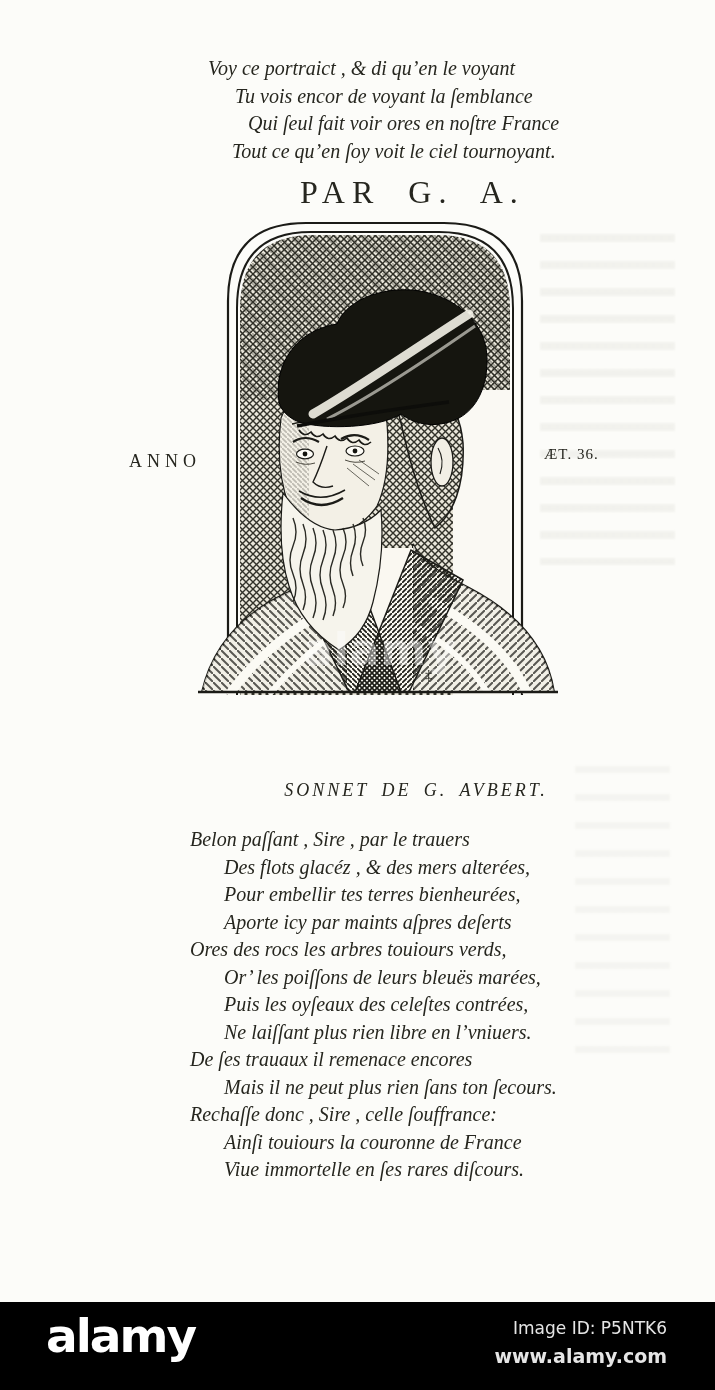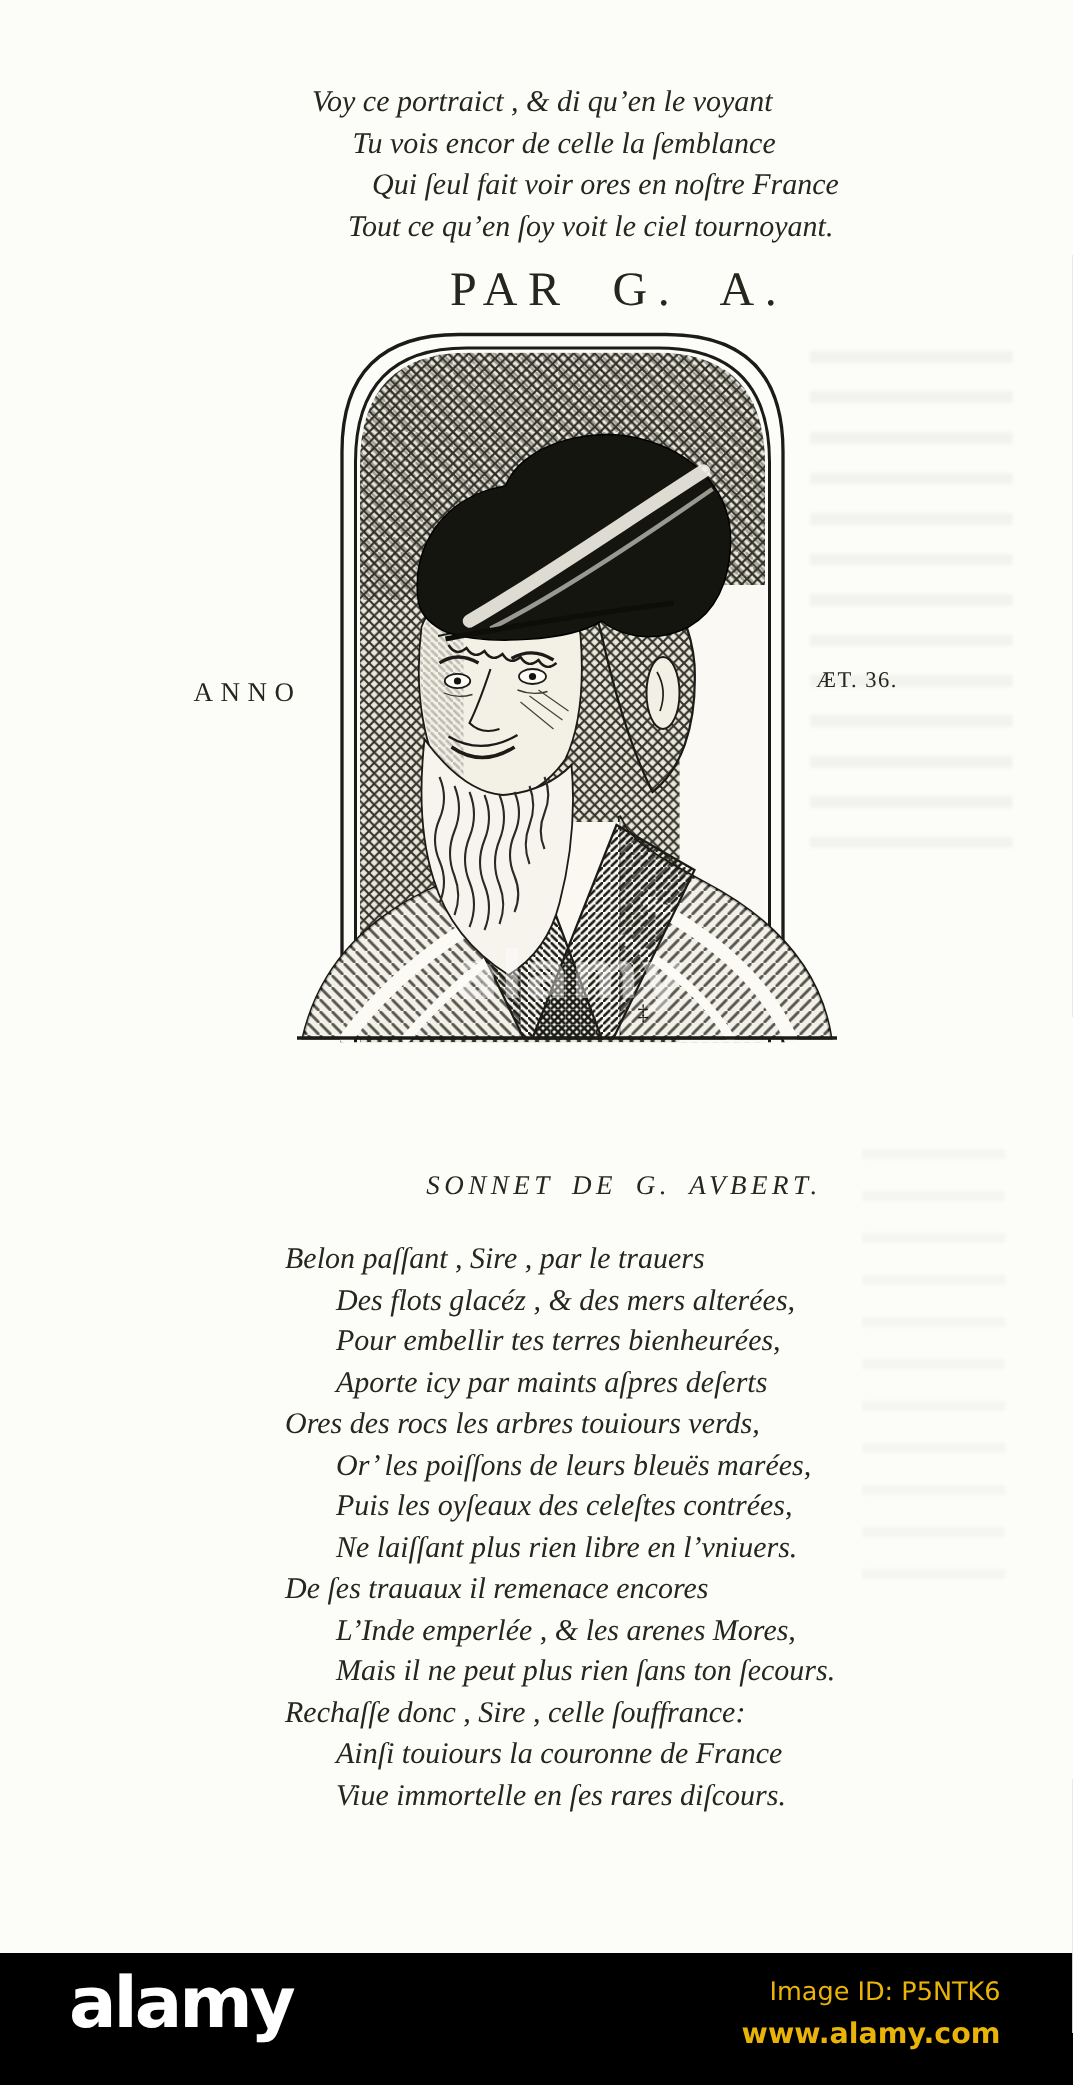--- a/index.html
+++ b/index.html
@@ -20,36 +20,36 @@
   .sonnet .indent{margin-left:34px;}
   .portrait{position:absolute;left:197px;top:218px;width:363px;height:477px;}
   .ghost{position:absolute;pointer-events:none;filter:blur(1.2px);}
   .g1{left:540px;top:215px;width:135px;height:350px;
       background:repeating-linear-gradient(180deg,transparent 0 19px,rgba(110,110,95,.07) 19px 27px);}
   .g2{left:575px;top:745px;width:95px;height:320px;
       background:repeating-linear-gradient(180deg,transparent 0 21px,rgba(110,110,95,.05) 21px 28px);}
   .footer{position:absolute;left:0;top:1302px;width:715px;height:88px;background:#000;}
   .logo{position:absolute;left:46px;top:8px;font-family:"DejaVu Sans","Liberation Sans",sans-serif;
         font-weight:bold;font-size:47px;color:#fff;letter-spacing:-2px;line-height:1.1;}
-  .fright{position:absolute;right:48px;top:16px;text-align:right;color:#eab308;
+  .fright{position:absolute;right:48px;top:16px;text-align:right;color:#e5e5e5;
         font-family:"DejaVu Sans","Liberation Sans",sans-serif;}
   .fid{font-size:17px;font-weight:normal;}
   .furl{font-size:19px;font-weight:bold;margin-top:7px;}
 </style>
 </head>
 <body>
 
 <div class="page">
 
   <div class="ghost g1"></div>
   <div class="ghost g2"></div>
 
   <div class="q">
     <div class="ln mi0">Voy ce portraict , &amp; di qu’en le voyant</div>
-    <div class="ln mi1">Tu vois encor de celle la ſemblance</div>
+    <div class="ln mi1">Tu vois encor de voyant la ſemblance</div>
     <div class="ln mi2">Qui ſeul fait voir ores en noſtre France</div>
     <div class="ln mi3">Tout ce qu’en ſoy voit le ciel tournoyant.</div>
   </div>
   <div class="par">PAR G. A.</div>
 
   <div class="anno">ANNO</div>
   <div class="aet">ÆT. 36.</div>
 
   <svg class="portrait" viewBox="0 0 363 477" xmlns="http://www.w3.org/2000/svg">
     <defs>
@@ -156,21 +156,20 @@
   <div class="sonnet">
     <div class="ln">Belon paſſant , Sire , par le trauers</div>
     <div class="ln indent">Des flots glacéz , &amp; des mers alterées,</div>
     <div class="ln indent">Pour embellir tes terres bienheurées,</div>
     <div class="ln indent">Aporte icy par maints aſpres deſerts</div>
     <div class="ln">Ores des rocs les arbres touiours verds,</div>
     <div class="ln indent">Or’ les poiſſons de leurs bleuës marées,</div>
     <div class="ln indent">Puis les oyſeaux des celeſtes contrées,</div>
     <div class="ln indent">Ne laiſſant plus rien libre en l’vniuers.</div>
     <div class="ln">De ſes trauaux il remenace encores</div>
-    <div class="ln indent">L’Inde emperlée , &amp; les arenes Mores,</div>
     <div class="ln indent">Mais il ne peut plus rien ſans ton ſecours.</div>
     <div class="ln">Rechaſſe donc , Sire , celle ſouffrance:</div>
     <div class="ln indent">Ainſi touiours la couronne de France</div>
     <div class="ln indent">Viue immortelle en ſes rares diſcours.</div>
   </div>
 
   <div class="footer">
     <div class="logo">alamy</div>
     <div class="fright">
       <div class="fid">Image ID: P5NTK6</div>

